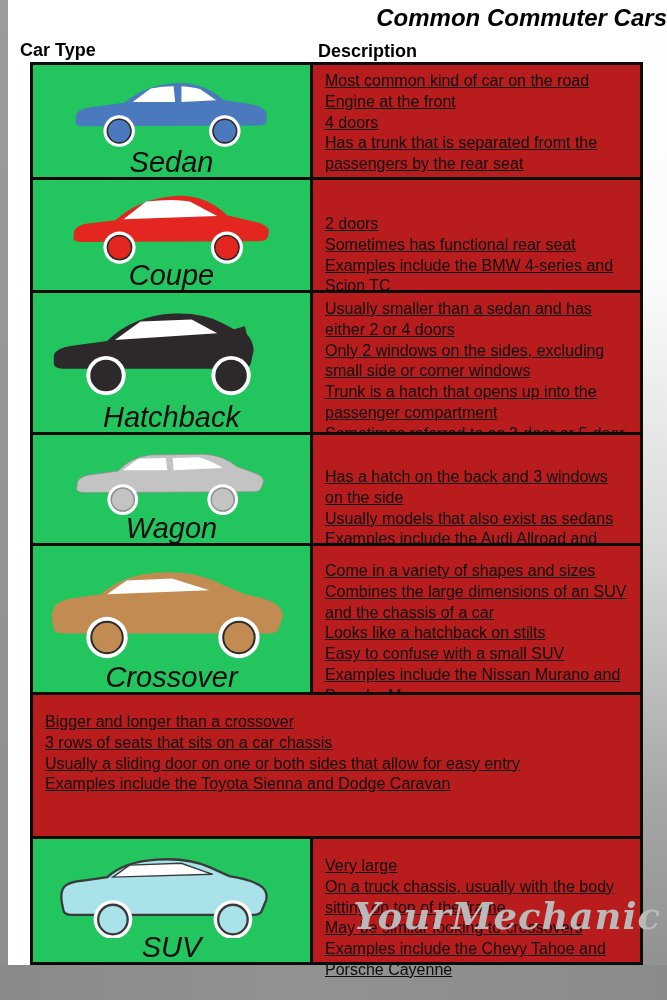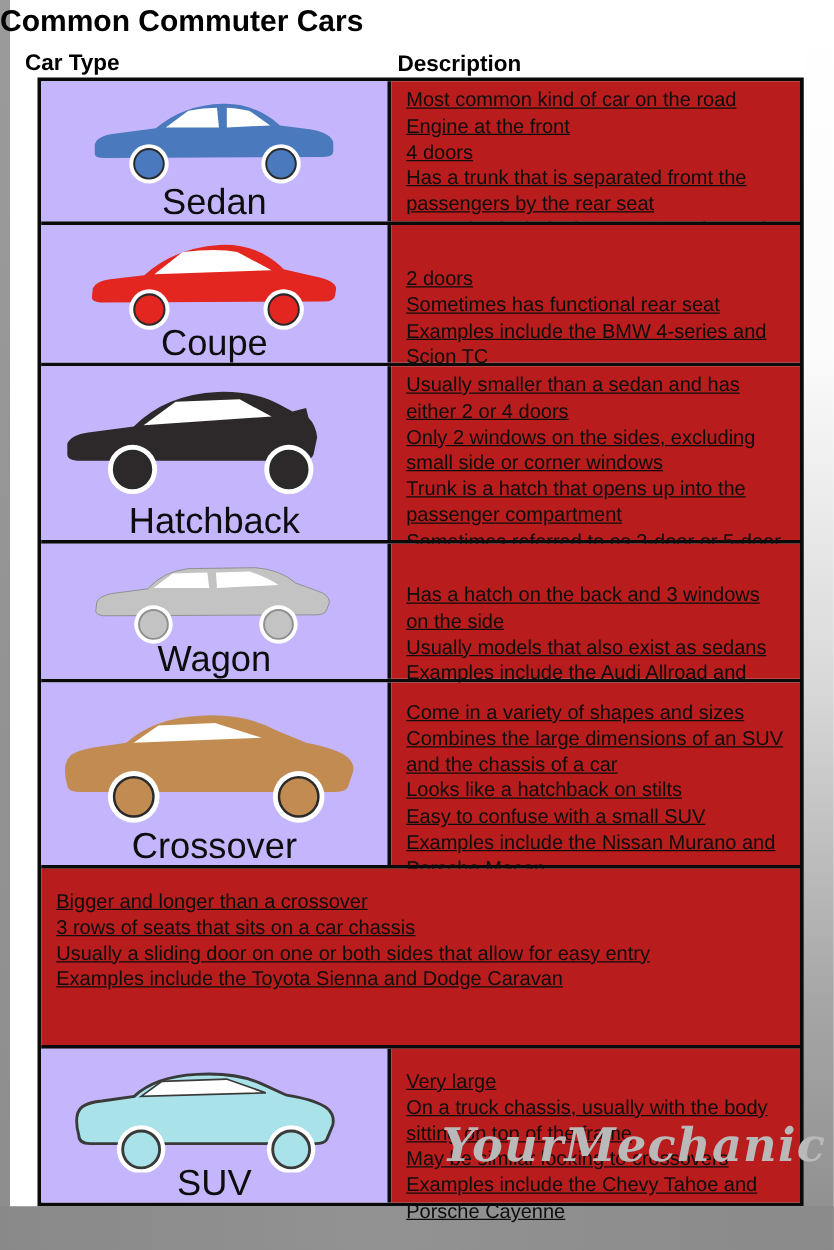--- a/index.html
+++ b/index.html
@@ -12,37 +12,37 @@
   .frame-right{position:absolute;right:0;top:0;width:24px;height:1000px;
     background:linear-gradient(180deg,#ffffff 0%,#fbfbfb 28%,#d8d8d8 55%,#a6a6a6 80%,#8d8d8d 100%);}
   .frame-bottom{position:absolute;left:0;top:965px;width:667px;height:35px;
     background:linear-gradient(90deg,#898989 0%,#929292 45%,#8a8a8a 100%);}
   .watermark{
     position:absolute;right:6px;top:898px;z-index:5;
     font-family:"DejaVu Serif", serif;font-style:italic;font-weight:700;
     font-size:37px;color:#b9b9b9;letter-spacing:1px;line-height:1;text-align:center;
   }
   .page-title{
-    position:absolute;top:4px;left:0;width:667px;text-align:left;
-    font-size:24px;font-weight:bold;color:#000;
+    position:absolute;top:4px;left:0;width:667px;text-align:right;
+    font-size:24px;font-weight:bold;color:#000;font-style:italic;
   }
   .hdr{position:absolute;font-size:18px;font-weight:bold;color:#000;}
   .hdr-cartype{left:20px;top:40px;}
   .hdr-desc{left:318px;top:41px;}
   .car-table{
     position:absolute;left:30px;top:62px;width:613px;
     border:3px solid #0a0a0a;background:#fff;box-sizing:border-box;
   }
   .row{display:flex;border-top:3px solid #0a0a0a;box-sizing:border-box;}
   .row:first-child{border-top:none;}
   .r1{height:112px}.r2{height:113px}.r3{height:142px}.r4{height:111px}
   .r5{height:149px}.r6{height:144px}.r7{height:126px}
   .cell-car{
     width:280px;min-width:280px;border-right:3px solid #0a0a0a;
-    position:relative;box-sizing:border-box;background:#c4b5fd;
+    position:relative;box-sizing:border-box;background:#22c55e;font-style:italic;
   }
   .cell-car svg{position:absolute;top:3px;left:50%;transform:translateX(-50%);}
   .car-label{
     position:absolute;bottom:0px;left:0;width:100%;text-align:center;
     font-size:29px;color:#0d0d0d;line-height:1.05;
   }
   .cell-desc{
     flex:1;box-sizing:border-box;background:#b91c1c;
     padding:6px 10px 0 12px;font-size:16px;line-height:1.3;color:#0d0d0d;
     white-space:pre-line;

